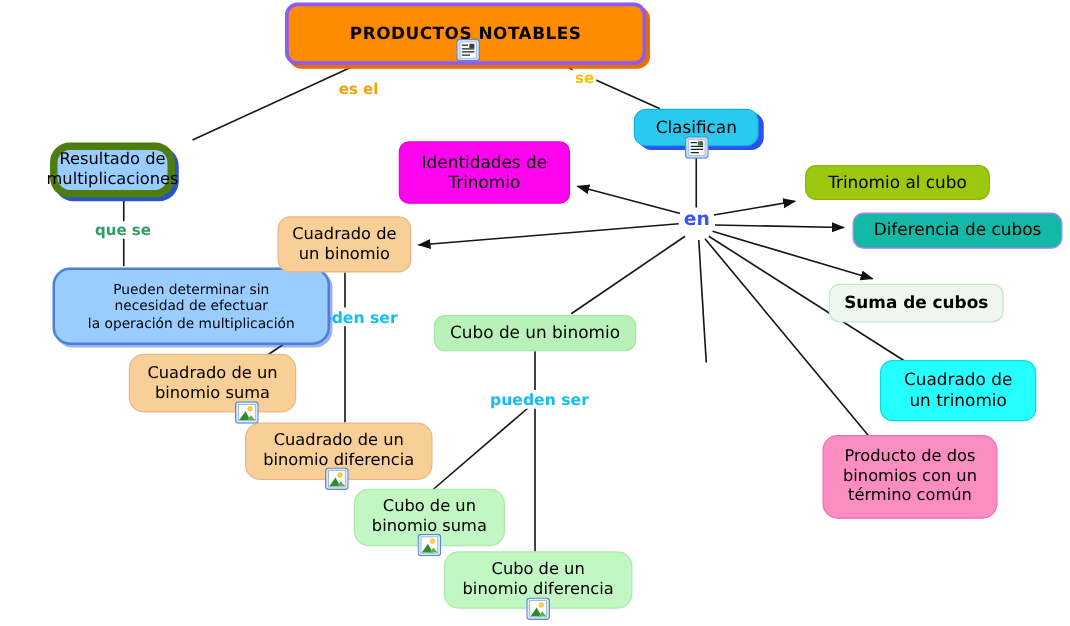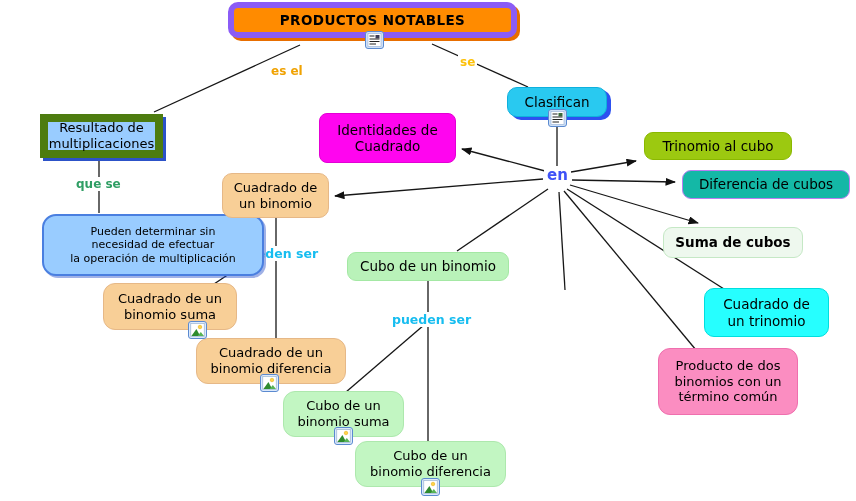--- a/index.html
+++ b/index.html
@@ -15,24 +15,24 @@
     text-align:center;font-size:13px;line-height:1.22;white-space:pre-line;
   }
   .lbl{
     position:absolute;z-index:2;background:#ffffff;font-weight:bold;
     font-size:12px;padding:0 2px;white-space:nowrap;
   }
   .ricon{position:absolute;z-index:3;width:19px;height:18px;}
   .ricon svg{display:block;}
 
   
-  .n-root{left:228px;top:2px;width:289px;height:36px;background:#ff8b00;border:6px solid #8b5cf6;
+  .n-root{left:228px;top:2px;width:289px;height:50px;background:#ff8b00;border:3px solid #8b5cf6;
           border-radius:10px;box-shadow:3px 3px 0 #e86e00;font-weight:bold;font-size:13.5px;letter-spacing:.4px;}
-  .n-resultado{left:40px;top:114px;width:123px;height:44px;background:#99ccff;border:8px solid #4d7c0f;
-          border-radius:0;box-shadow:3px 3px 0 #2c52c8;}
+  .n-resultado{left:40px;top:114px;width:100px;height:44px;background:#99ccff;border:6px solid #4d7c0f;
+          border-radius:16px;box-shadow:3px 3px 0 #2c52c8;}
   .n-pueden{left:2px;top:214px;width:222px;height:62px;background:#99ccff;border:2px solid #4a7fe0;
           border-radius:14px;box-shadow:2px 2px 0 rgba(44,82,200,.45);font-size:11px;margin-left:40px;}
   .n-cuadbin{left:222px;top:173px;width:107px;height:45px;background:#f8cf97;border:1px solid #e6b887;border-radius:10px;}
   .n-ident{left:319px;top:113px;width:137px;height:50px;background:#ff05ef;border:1px solid #e300d4;
           border-radius:8px;font-size:13.5px;}
   .n-clasif{left:507px;top:87px;width:100px;height:30px;background:#29c9f0;border:1px solid #0fb0dd;
           border-radius:10px;box-shadow:4px 3px 0 #2d51f0;font-size:13.5px;}
   .n-trino{left:644px;top:132px;width:148px;height:28px;background:#9cc910;border:1px solid #8ab800;
           border-radius:9px;font-size:13.5px;}
   .n-difcub{left:682px;top:170px;width:168px;height:29px;background:#14b8a6;border:1px solid #b97ef2;
@@ -107,21 +107,21 @@
 
   <div class="node n-root">PRODUCTOS NOTABLES</div>
   <div class="node n-resultado">Resultado de
 multiplicaciones</div>
   <div class="node n-pueden">Pueden determinar sin
 necesidad de efectuar
 la operación de multiplicación</div>
   <div class="node n-cuadbin">Cuadrado de
 un binomio</div>
   <div class="node n-ident">Identidades de
-Cuadrado</div>
+Trinomio</div>
   <div class="node n-clasif">Clasifican</div>
   <div class="node n-trino">Trinomio al cubo</div>
   <div class="node n-difcub">Diferencia de cubos</div>
   <div class="node n-sumcub">Suma de cubos</div>
   <div class="node n-cubobin">Cubo de un binomio</div>
   <div class="node n-cuadtri">Cuadrado de
 un trinomio</div>
   <div class="node n-proddos">Producto de dos
 binomios con un
 término común</div>

